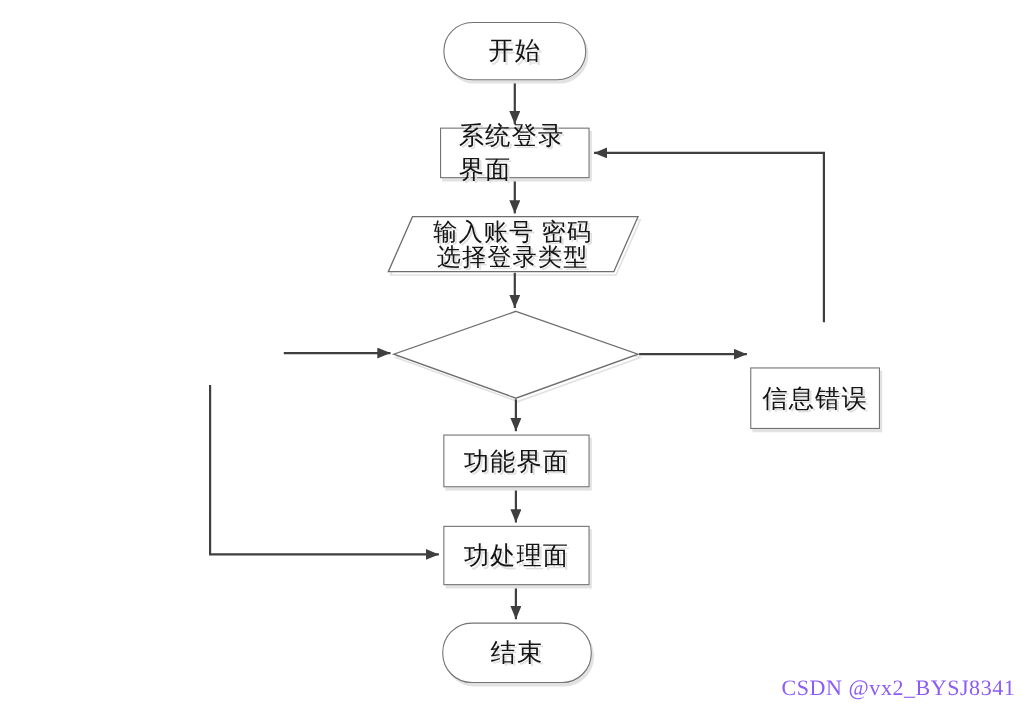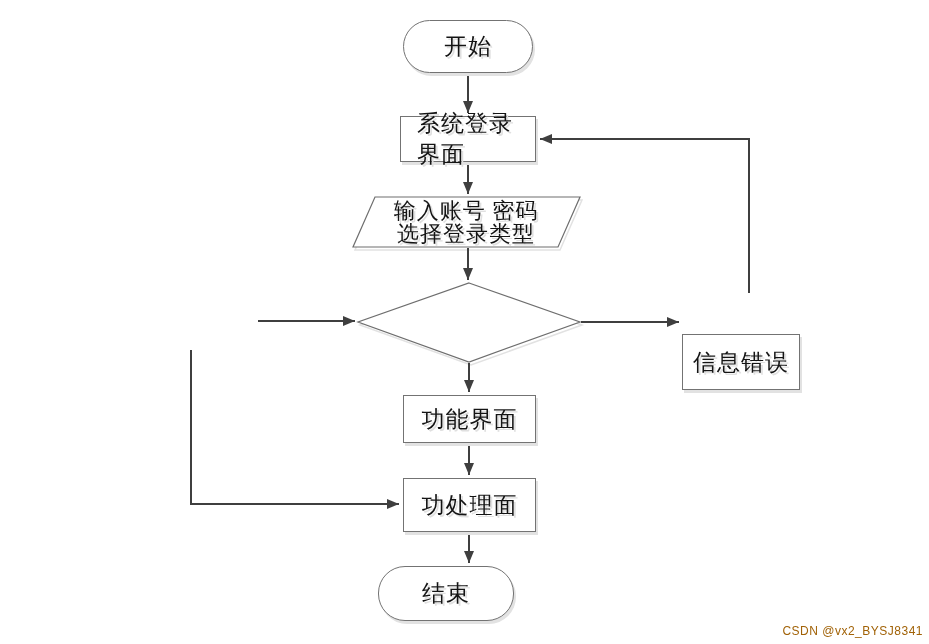--- a/index.html
+++ b/index.html
@@ -18,22 +18,22 @@
   }
   .stadium{border-radius:27px;}
   .overlay{
     position:absolute;display:flex;flex-direction:column;align-items:center;justify-content:center;
     color:#141414;font-size:22px;letter-spacing:1px;text-shadow:2px 2px 0 #e0e0e0;
     background:transparent;border:none;box-shadow:none;
   }
   .overlay .ln{line-height:23px;white-space:nowrap;}
   #watermark{
     position:absolute;right:6px;bottom:6px;
-    font-family:Liberation Sans, sans-serif;
-    font-size:12px;color:#a16207;letter-spacing:0.5px;
+    font-family:Liberation Serif, serif;
+    font-size:20px;color:#8b5cf6;letter-spacing:0.5px;
   }
 </style>
 </head>
 <body>
 
 <div id="canvas">
 
   <svg width="929" height="644" viewBox="0 0 929 644">
     <defs>
       <marker id="ah" markerUnits="userSpaceOnUse" markerWidth="14" markerHeight="12" refX="12" refY="5" orient="auto">
@@ -80,18 +80,18 @@
   </div>
 
   <div class="node" style="left:403px;top:478px;width:133px;height:54px;">
     <span>功处理面</span>
   </div>
 
   <div class="node" style="left:403px;top:395px;width:133px;height:48px;">
     <span>功能界面</span>
   </div>
 
-  <div class="node stadium" style="left:378px;top:566px;width:136px;height:55px;">
+  <div class="node stadium" style="left:402px;top:566px;width:136px;height:55px;">
     <span>结束</span>
   </div>
 
   <div id="watermark">CSDN @vx2_BYSJ8341</div>
 </div>
 
 </body></html>

